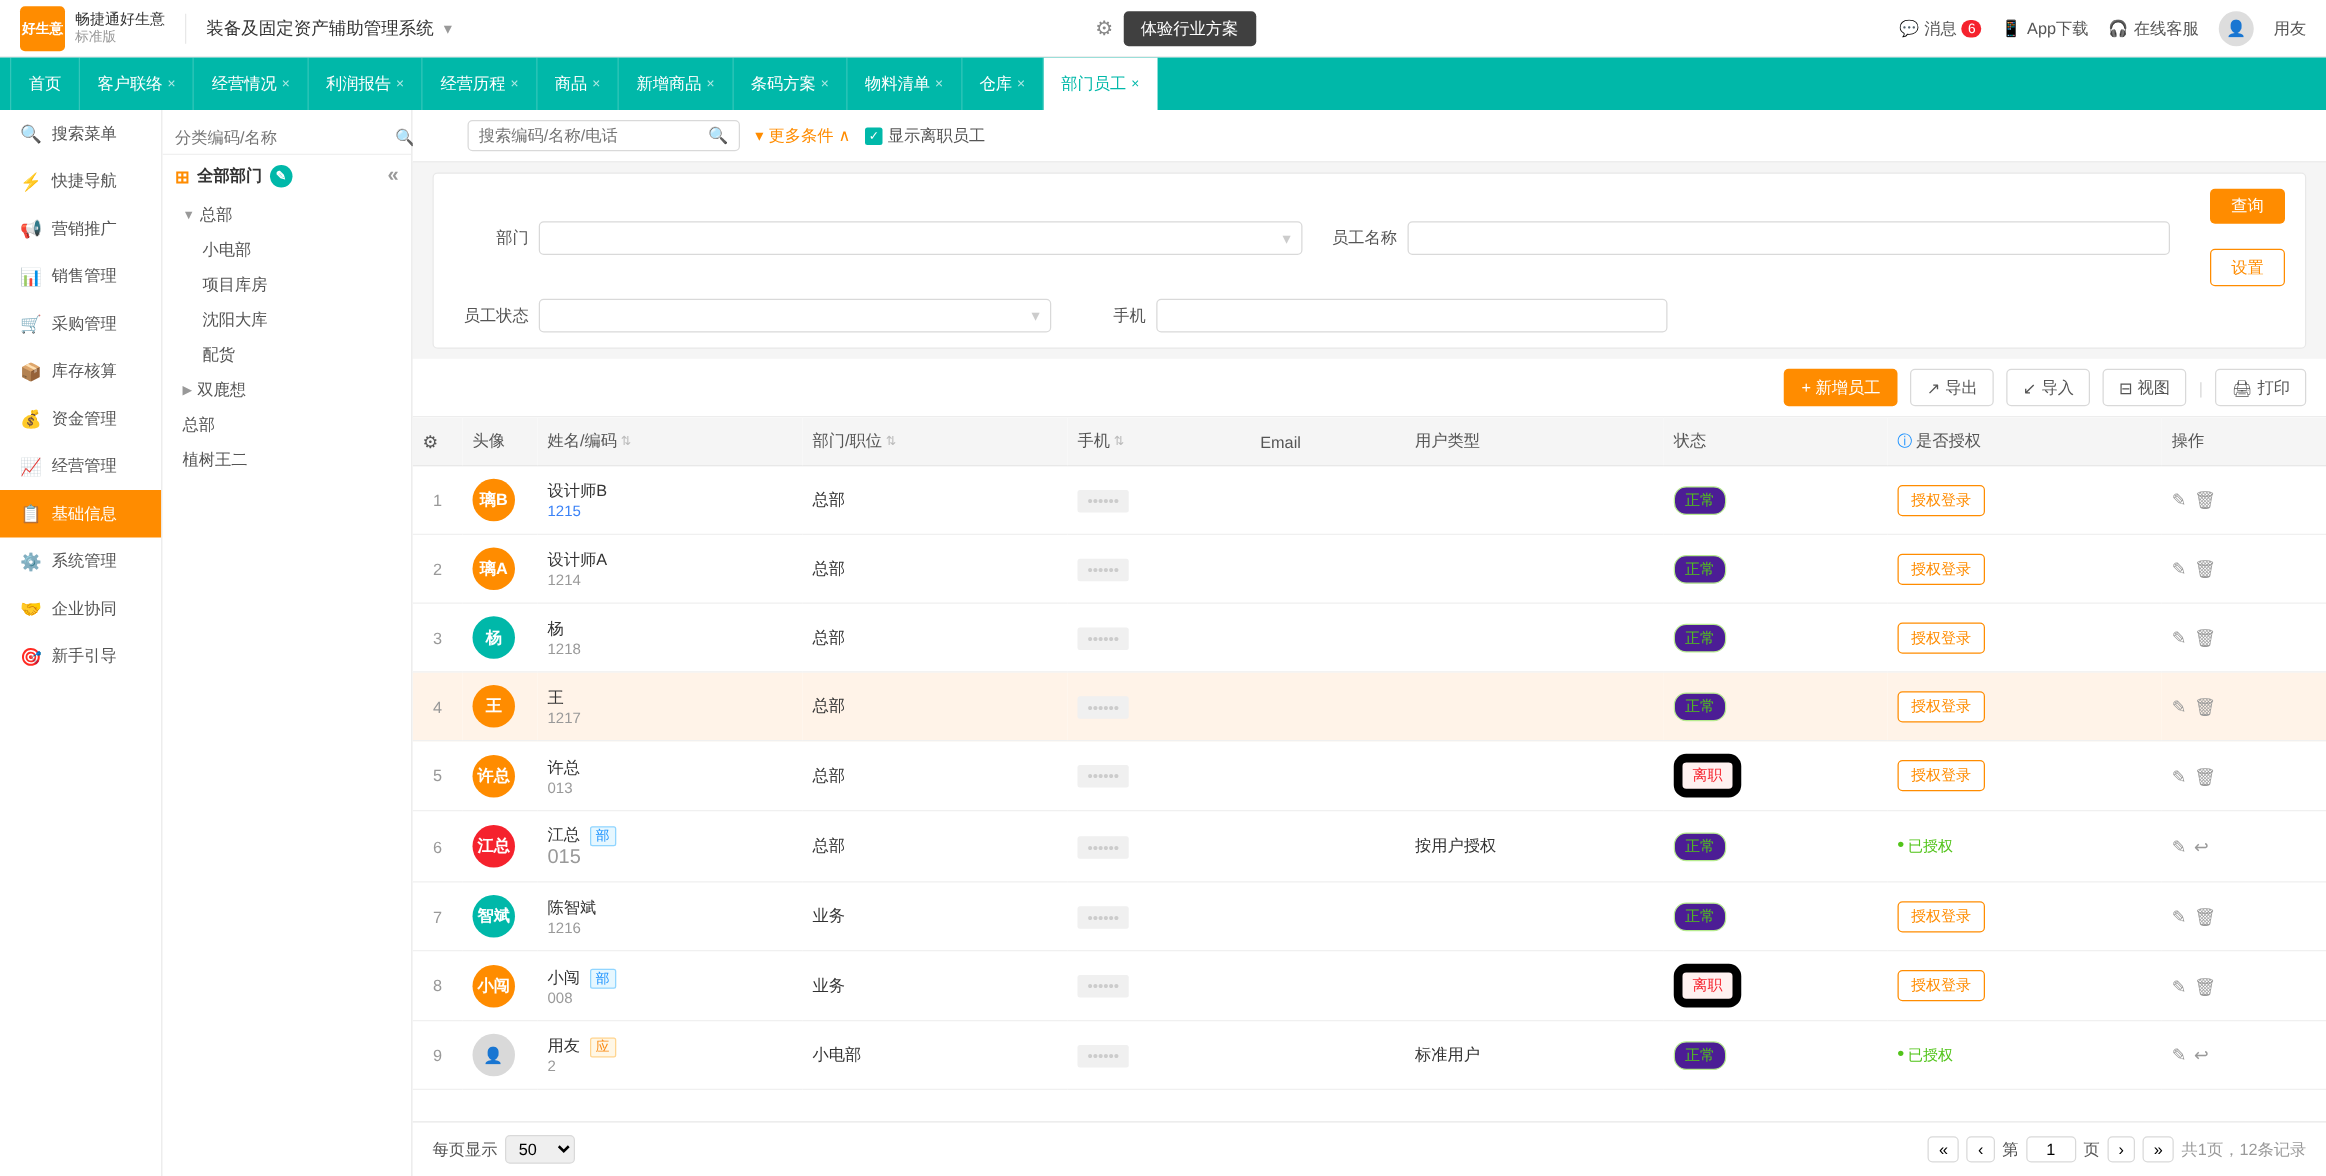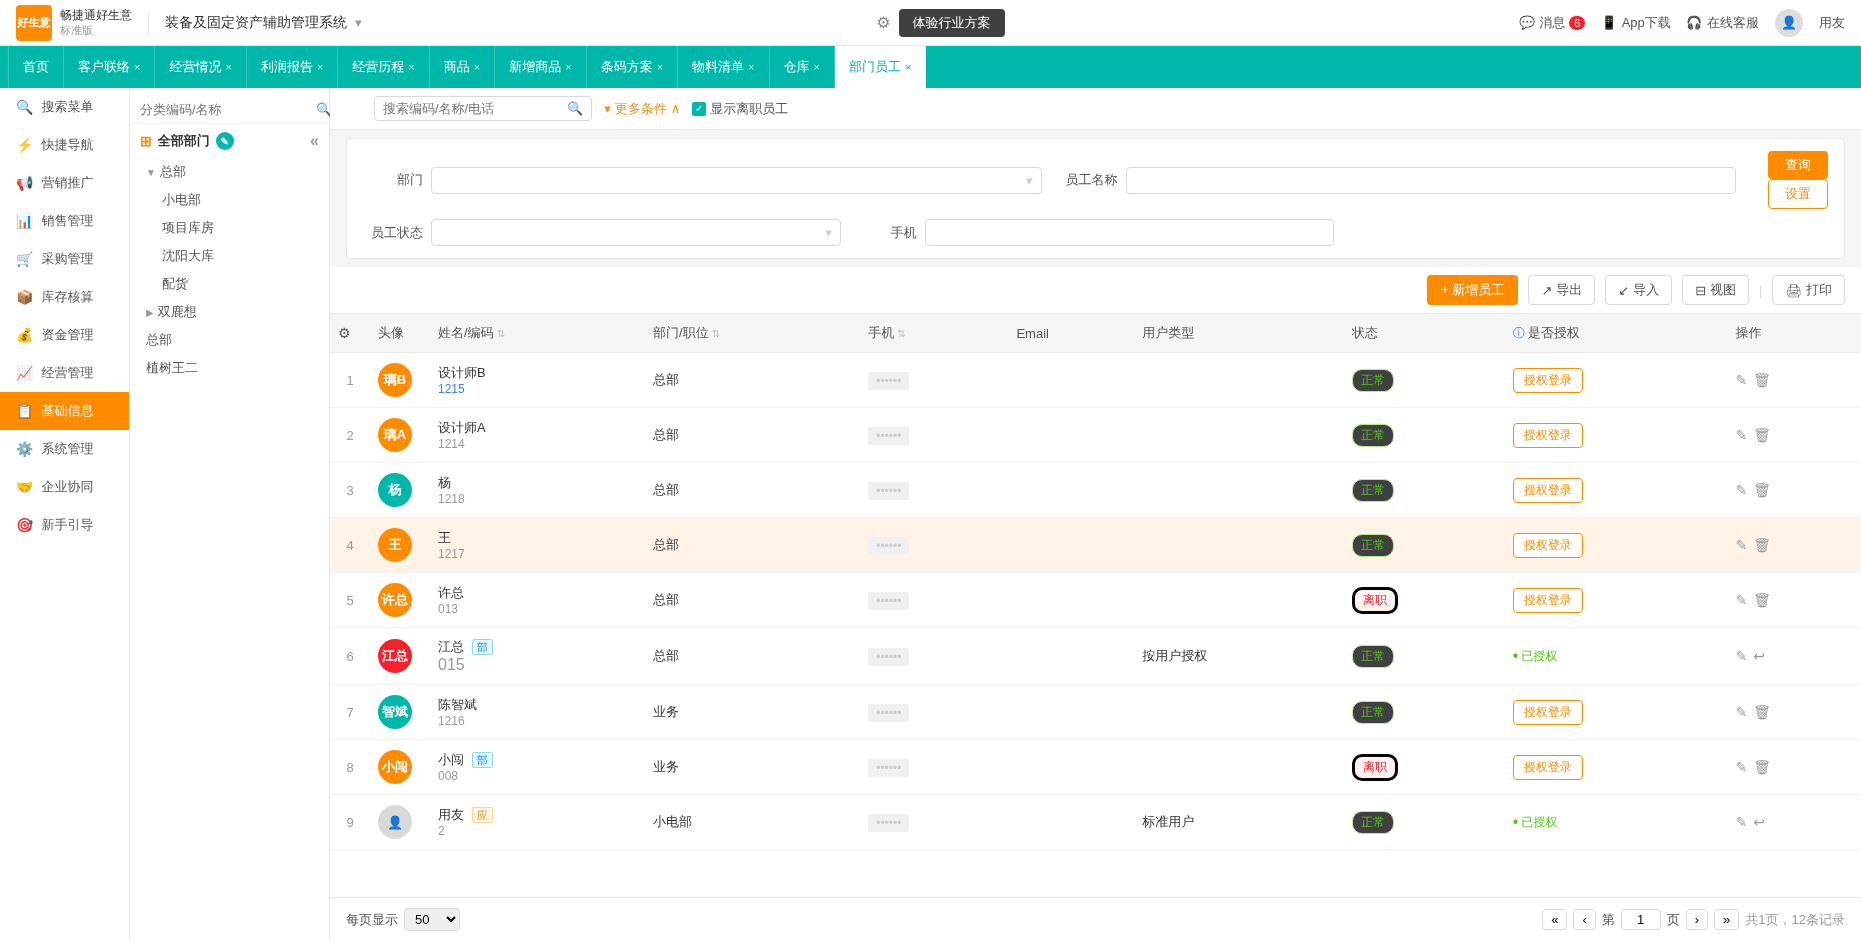--- a/index.html
+++ b/index.html
@@ -79,41 +79,41 @@
     .btn-secondary { background: none; border: 1px solid #d9d9d9; border-radius: 4px; padding: 5px 12px; cursor: pointer; font-size: 13px; color: #555; display: flex; align-items: center; gap: 4px; }
 
     
     .adv-filter { background: #fff; border: 1px solid #e8e8e8; margin: 8px 16px; border-radius: 4px; padding: 12px 16px; }
     .adv-filter-row { display: flex; align-items: center; gap: 16px; margin-bottom: 10px; }
     .adv-filter-row:last-child { margin-bottom: 0; }
     .filter-field { display: flex; align-items: center; gap: 8px; flex: 1; }
     .filter-label { color: #555; font-size: 13px; min-width: 60px; text-align: right; }
     .filter-input { border: 1px solid #d9d9d9; border-radius: 4px; padding: 5px 8px; font-size: 13px; flex: 1; outline: none; }
     .filter-select { border: 1px solid #d9d9d9; border-radius: 4px; padding: 5px 8px; font-size: 13px; flex: 1; outline: none; background: #fff; display: flex; align-items: center; justify-content: space-between; cursor: pointer; }
-    .filter-actions { display: flex; flex-direction: column; gap: 0; margin-left: 16px; }
+    .filter-actions { display: flex; flex-direction: column; gap: 20px; margin-left: 16px; }
     .btn-query { background: #ff8c00; color: #fff; border: none; border-radius: 4px; padding: 5px 16px; cursor: pointer; font-size: 13px; }
     .btn-set { background: #fff; color: #ff8c00; border: 1px solid #ff8c00; border-radius: 4px; padding: 5px 16px; cursor: pointer; font-size: 13px; }
 
     
     .table-container { flex: 1; overflow-y: auto; background: #fff; margin: 0; }
     table { width: 100%; border-collapse: collapse; }
     thead tr { background: #f5f5f5; }
     th { padding: 10px 8px; text-align: left; font-size: 13px; color: #555; font-weight: normal; border-bottom: 1px solid #e8e8e8; white-space: nowrap; }
     td { padding: 10px 8px; font-size: 13px; color: #333; border-bottom: 1px solid #f0f0f0; vertical-align: middle; }
     tr.highlighted td { background: #fff3e8; }
 
     .avatar { width: 34px; height: 34px; border-radius: 50%; display: flex; align-items: center; justify-content: center; color: #fff; font-size: 13px; font-weight: bold; }
     .avatar-orange { background: #ff8c00; }
     .avatar-teal { background: #00b8a9; }
     .avatar-red { background: #f5222d; }
     .avatar-gray { background: #d9d9d9; color: #999; }
 
     .status-badge { display: inline-block; padding: 2px 8px; border-radius: 10px; font-size: 12px; }
-    .status-normal { background: #404040; color: #52c41a; border: 1px solid #b7eb8f; }
-    .status-resigned { background: #fff1f0; color: #f5222d; border: 3px solid #000000; }
+    .status-normal { background: #4c1d95; color: #52c41a; border: 1px solid #b7eb8f; }
+    .status-resigned { background: #fff1f0; color: #f5222d; border: 7px solid #000000; }
 
     .auth-btn { border: 1px solid #ff8c00; color: #ff8c00; background: #fff; border-radius: 4px; padding: 3px 10px; cursor: pointer; font-size: 12px; }
     .auth-granted { color: #52c41a; font-size: 12px; display: flex; align-items: center; gap: 3px; }
     .auth-granted::before { content: '•'; font-size: 16px; }
 
     .tag-blue { background: #e6f7ff; color: #1890ff; border: 1px solid #91d5ff; border-radius: 2px; padding: 1px 4px; font-size: 11px; margin-left: 4px; }
     .tag-orange { background: #fff7e6; color: #fa8c16; border: 1px solid #ffd591; border-radius: 2px; padding: 1px 4px; font-size: 11px; margin-left: 4px; }
 
     .action-btns { display: flex; gap: 6px; }
     .action-edit { color: #999; cursor: pointer; font-size: 14px; }

